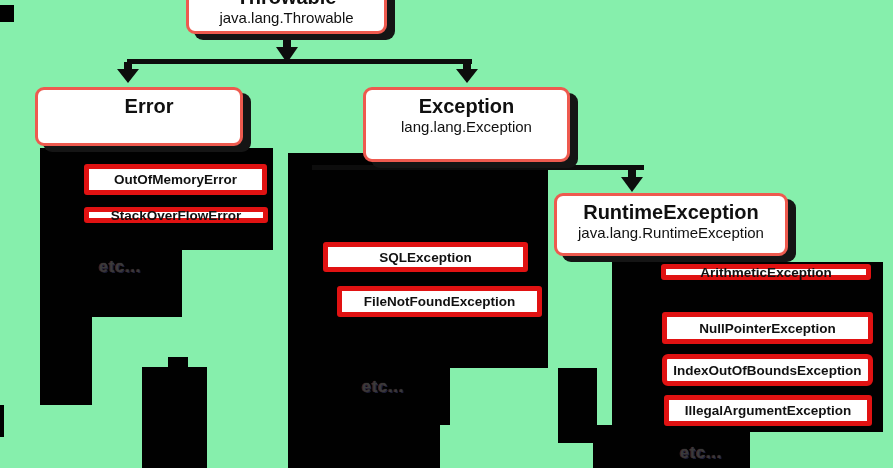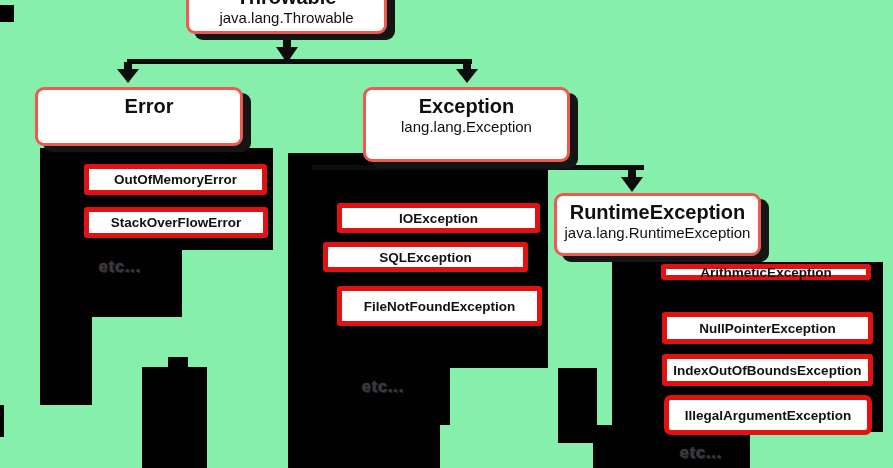--- a/index.html
+++ b/index.html
@@ -70,51 +70,48 @@
 
   <div class="pbox" style="left:35px;top:87px;width:208px;height:59px;padding-top:5px;padding-left:20px;">
     <div class="t">Error</div>
   </div>
 
   <div class="pbox" style="left:363px;top:87px;width:207px;height:75px;padding-top:5px;">
     <div class="t">Exception</div>
     <div class="s">lang.lang.Exception</div>
   </div>
 
-  <div class="pbox" style="left:554px;top:193px;width:207px;height:63px;padding-top:5px;">
+  <div class="pbox" style="left:554px;top:193px;width:234px;height:63px;padding-top:5px;">
     <div class="t">RuntimeException</div>
     <div class="s">java.lang.RuntimeException</div>
   </div>
 
   <div class="cbox" style="left:84px;top:164px;width:183px;height:31px;">
     <span>OutOfMemoryError</span>
   </div>
-  <div class="cbox" style="left:84px;top:207px;width:184px;height:31px;">
+  <div class="cbox" style="left:84px;top:207px;width:184px;height:16px;">
     <span>StackOverFlowError</span>
   </div>
   <div class="etc" style="left:99px;top:258px;">etc...</div>
 
-  <div class="cbox" style="left:337px;top:203px;width:203px;height:30px;">
-    <span>IOException</span>
-  </div>
   <div class="cbox" style="left:323px;top:242px;width:205px;height:30px;">
     <span>SQLException</span>
   </div>
-  <div class="cbox" style="left:337px;top:286px;width:205px;height:40px;">
+  <div class="cbox" style="left:337px;top:286px;width:205px;height:31px;">
     <span>FileNotFoundException</span>
   </div>
   <div class="etc" style="left:362px;top:378px;">etc...</div>
 
   <div class="cbox" style="left:661px;top:264px;width:210px;height:16px;">
     <span>ArithmeticException</span>
   </div>
   <div class="cbox" style="left:662px;top:312px;width:211px;height:32px;">
     <span>NullPointerException</span>
   </div>
-  <div class="cbox" style="left:662px;top:354px;width:211px;height:32px;">
+  <div class="cbox" style="left:662px;top:354px;width:211px;height:32px;border-radius:6px;">
     <span>IndexOutOfBoundsException</span>
   </div>
-  <div class="cbox" style="left:664px;top:395px;width:208px;height:40px;border-radius:7px;">
+  <div class="cbox" style="left:664px;top:395px;width:208px;height:31px;">
     <span>IllegalArgumentException</span>
   </div>
   <div class="etc" style="left:680px;top:444px;">etc...</div>
 
 </div>
 
 </body></html>

